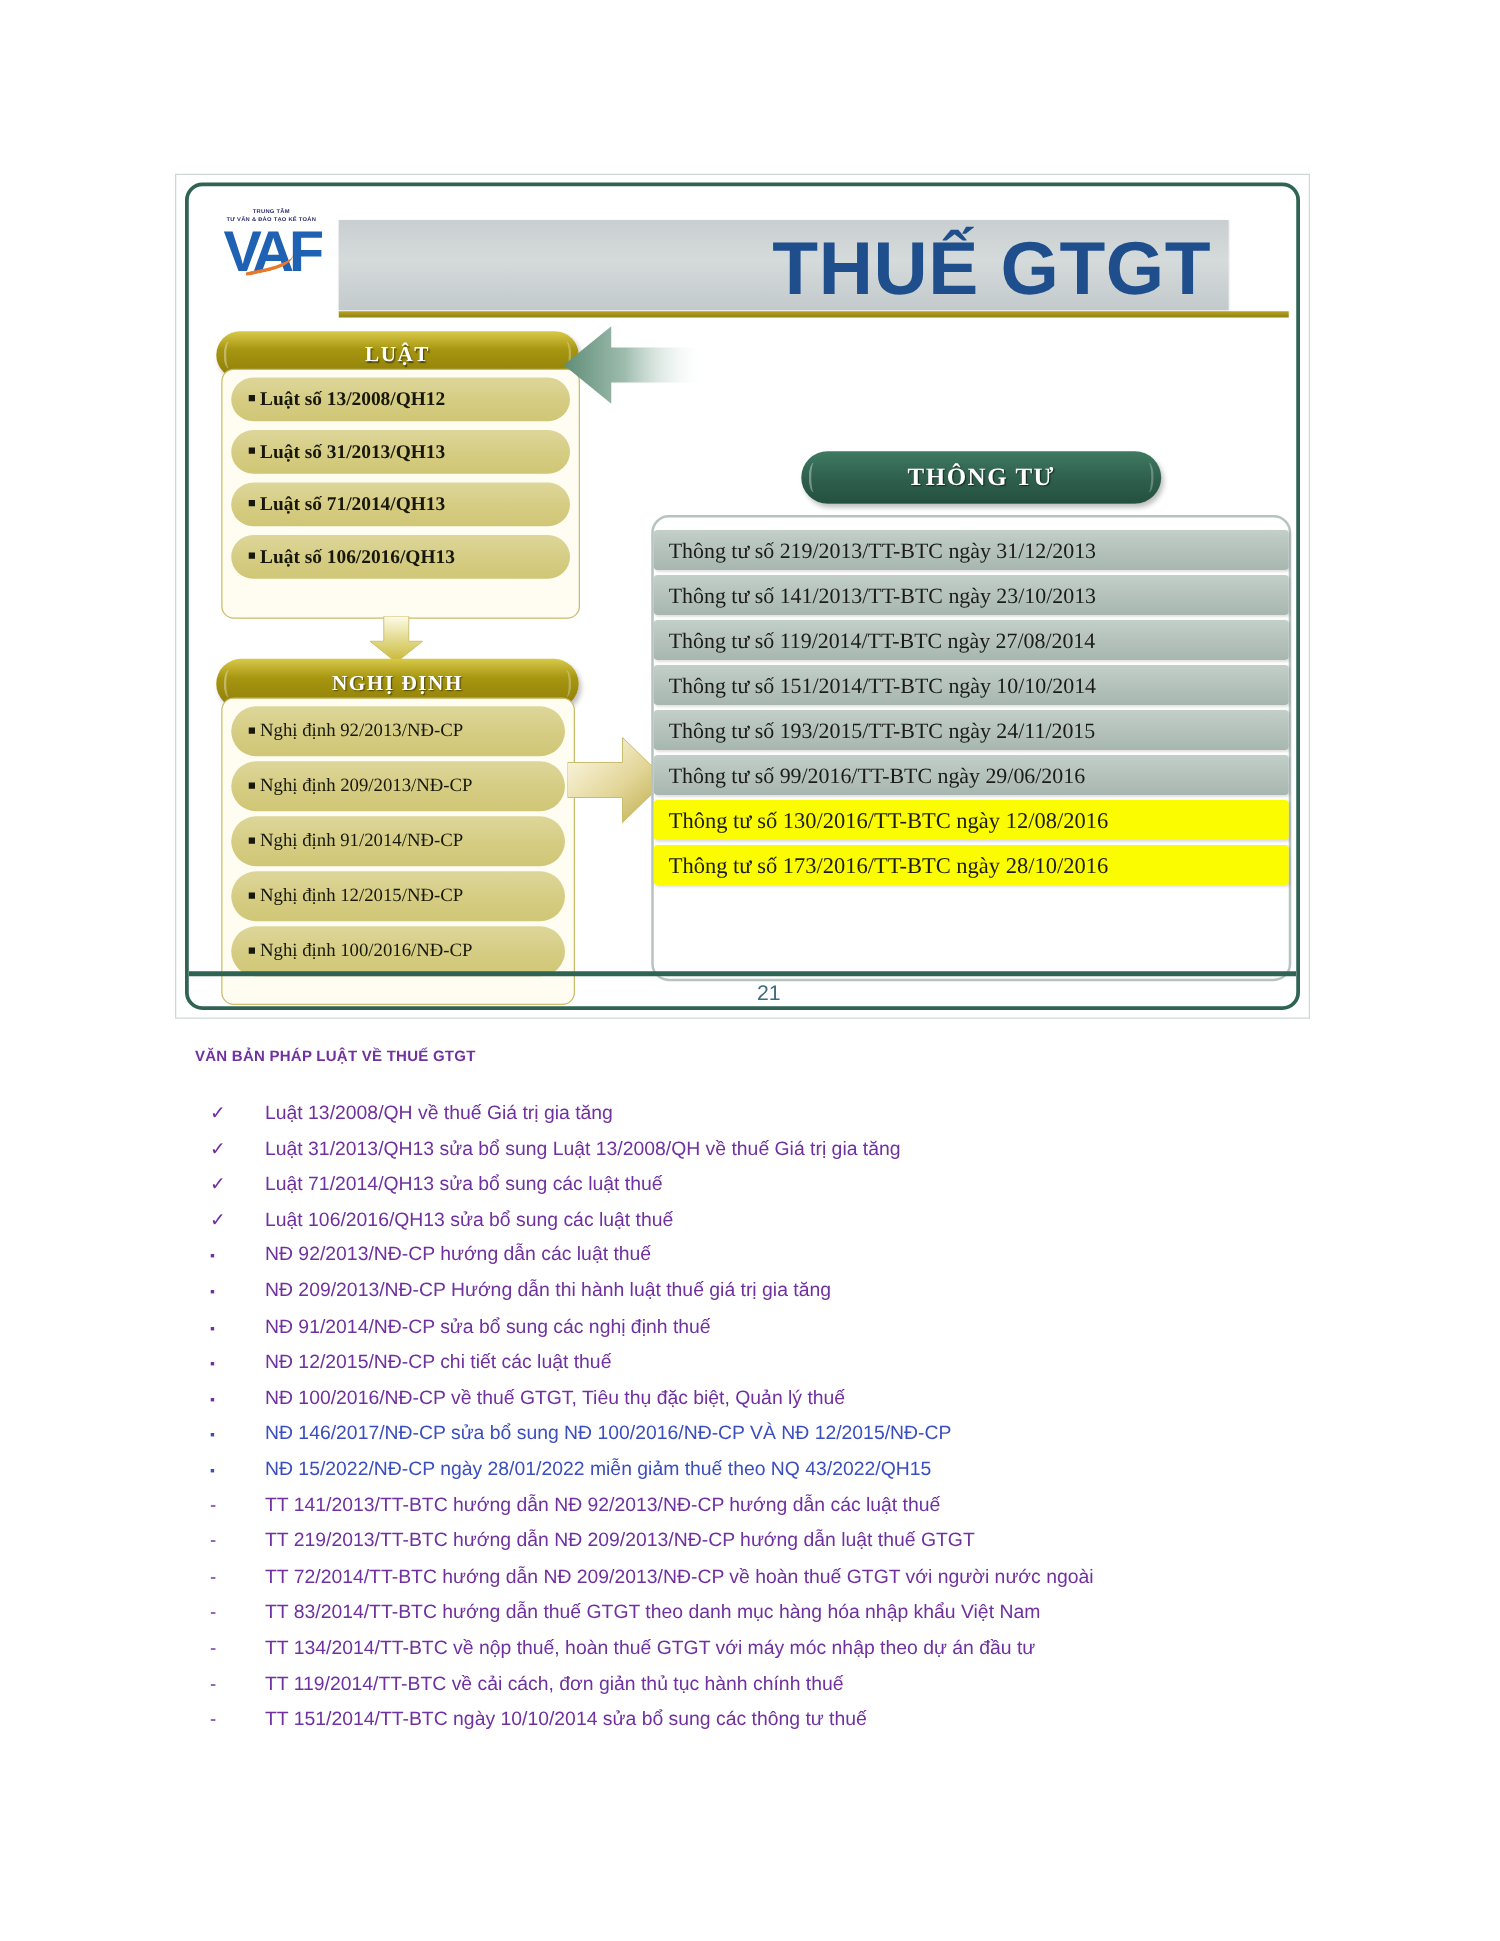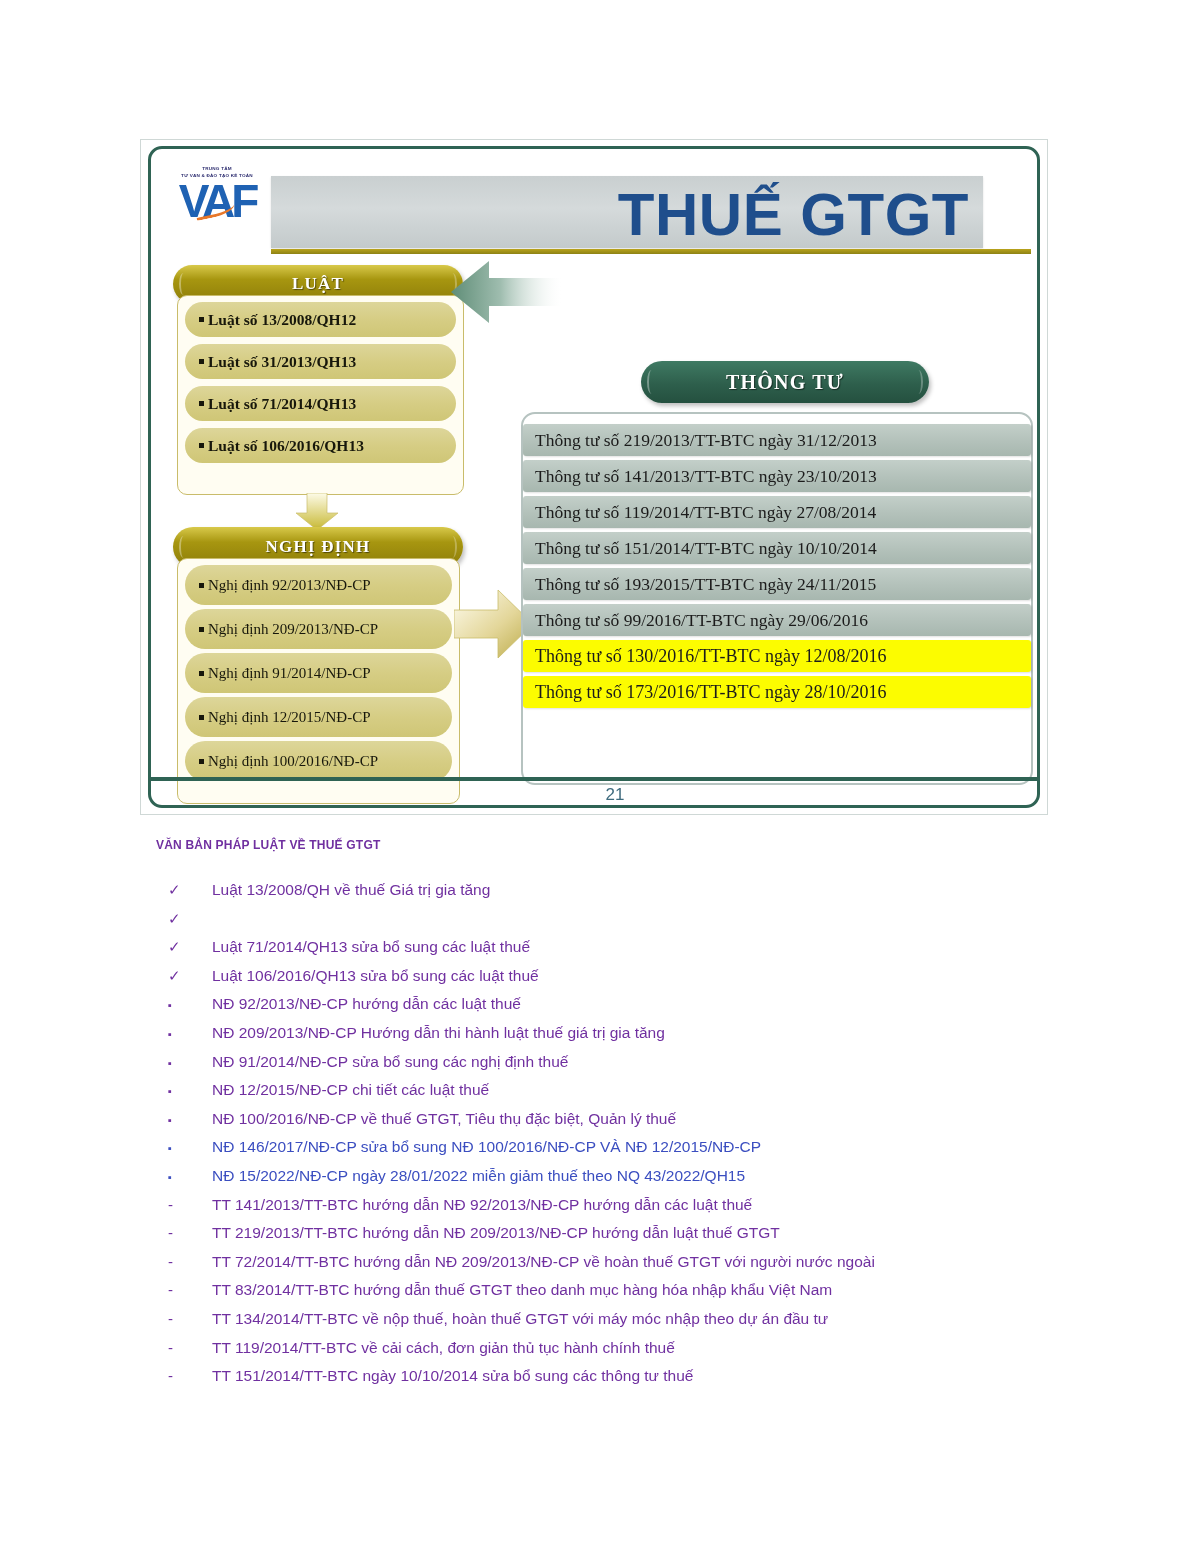--- a/index.html
+++ b/index.html
@@ -416,20 +416,21 @@
 
 <div class="doc-heading">VĂN BẢN PHÁP LUẬT VỀ THUẾ GTGT</div>
 
 <div class="doc-list" id="doc-list">
     <div class="doc-row">
       <span class="doc-bullet check">✓</span>
       <span>Luật 13/2008/QH về thuế Giá trị gia tăng</span>
     </div>
     <div class="doc-row">
       <span class="doc-bullet check">✓</span>
+      <span>Luật 31/2013/QH13 sửa bổ sung Luật 13/2008/QH về thuế Giá trị gia tăng</span>
     </div>
     <div class="doc-row">
       <span class="doc-bullet check">✓</span>
       <span>Luật 71/2014/QH13 sửa bổ sung các luật thuế</span>
     </div>
     <div class="doc-row">
       <span class="doc-bullet check">✓</span>
       <span>Luật 106/2016/QH13 sửa bổ sung các luật thuế</span>
     </div>
     <div class="doc-row">

